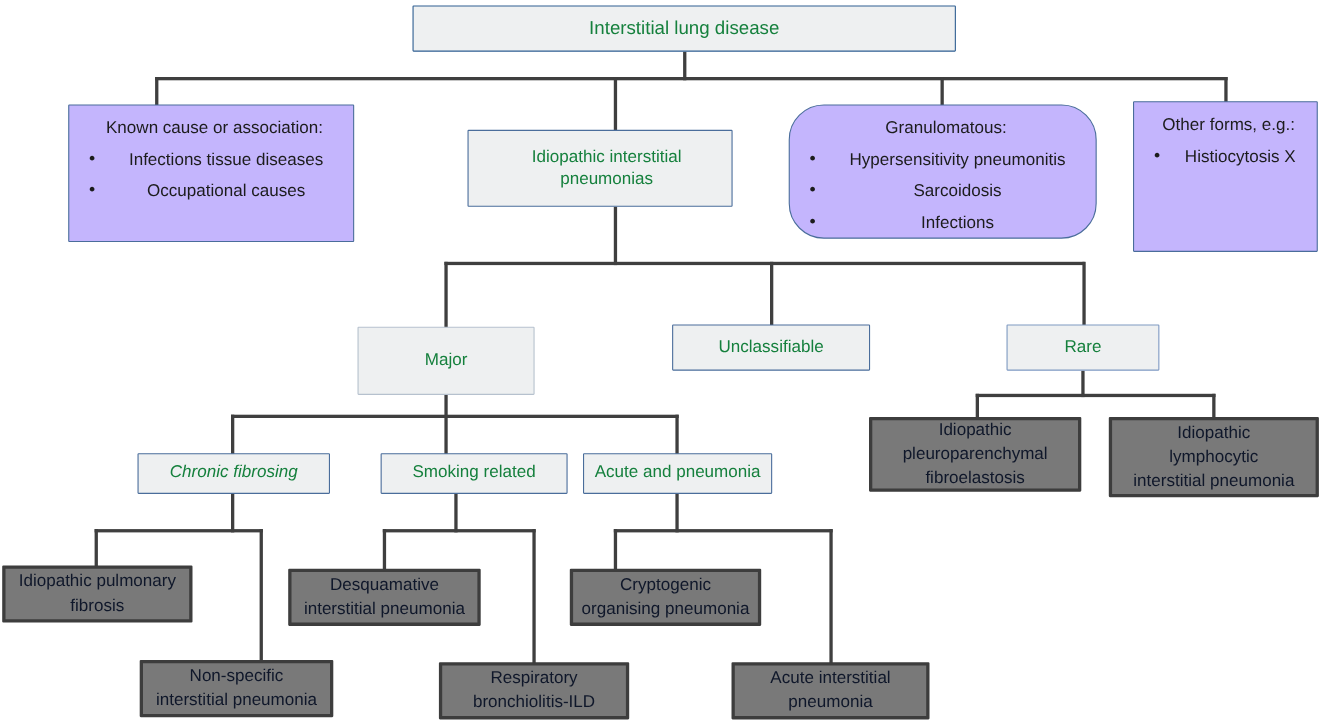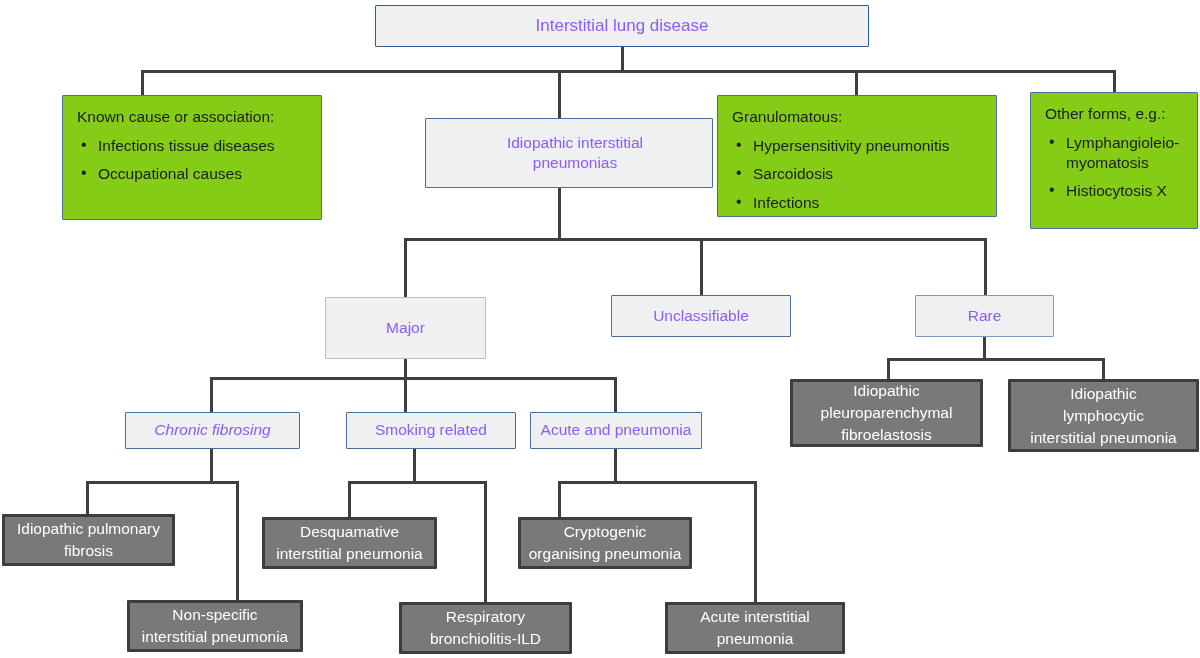--- a/index.html
+++ b/index.html
@@ -13,41 +13,41 @@
   }
   .box {
     position: absolute;
     box-sizing: border-box;
     display: flex;
     align-items: center;
     justify-content: center;
     text-align: center;
     background: #eef0f1;
     border: 1.6px solid #4a6d9b;
-    color: #8b5cf6;
+    color: #15803d;
     font-size: 15.5px;
     line-height: 1.32;
     white-space: pre-line;
     border-radius: 1px;
   }
   .box.root { font-size: 17px; border-color: #2e5e91; }
   .box.border-light { border-color: #b6c1ce; }
   .box.border-rare  { border-color: #7e99c2; }
   .box.dark {
     background: #797979;
     border: 3px solid #3d3d3d;
-    color: #ffffff;
+    color: #0f172a;
     line-height: 1.42;
   }
   .list-box {
     position: absolute;
     box-sizing: border-box;
     display: block;
-    text-align: left;
-    background: #84cc16;
+    text-align: center;
+    background: #c4b5fd;
     border: 1.6px solid #4a6d9b;
     color: #1c1c1c;
     font-size: 15.5px;
     line-height: 1.3;
     padding: 11px 8px 8px 14px;
     border-radius: 1px;
   }
   .list-box .list-title { display: block; }
   .list-box ul { margin: 0; padding: 0; list-style: none; }
   .list-box li {
@@ -113,37 +113,35 @@
   <div class="box root" style="left:375px; top:5px; width:494px; height:42px;">Interstitial lung disease</div>
 
   <div class="list-box" style="left:62px; top:95px; width:260px; height:125px;">
     <span class="list-title">Known cause or association:</span>
     <ul>
       <li>Infections tissue diseases</li>
       <li>Occupational causes</li>
     </ul>
   </div>
 
-  <div class="box" style="left:425px; top:118px; width:288px; height:70px;padding-left:12px;">Idiopathic interstitial
+  <div class="box" style="left:425px; top:118px; width:241px; height:70px;padding-left:12px;">Idiopathic interstitial
 pneumonias</div>
 
-  <div class="list-box" style="left:717px; top:95px; width:280px; height:122px;">
+  <div class="list-box" style="left:717px; top:95px; width:280px; height:122px;border-radius:32px;">
     <span class="list-title">Granulomatous:</span>
     <ul>
       <li>Hypersensitivity pneumonitis</li>
       <li>Sarcoidosis</li>
       <li>Infections</li>
     </ul>
   </div>
 
   <div class="list-box" style="left:1030px; top:92px; width:168px; height:137px;">
     <span class="list-title">Other forms, e.g.:</span>
     <ul>
-      <li>Lymphangioleio-
-myomatosis</li>
       <li>Histiocytosis X</li>
     </ul>
   </div>
 
   <div class="box border-light" style="left:325px; top:297px; width:161px; height:62px;">Major</div>
 
   <div class="box" style="left:611px; top:295px; width:180px; height:42px;">Unclassifiable</div>
 
   <div class="box border-rare" style="left:915px; top:295px; width:139px; height:42px;">Rare</div>
 

